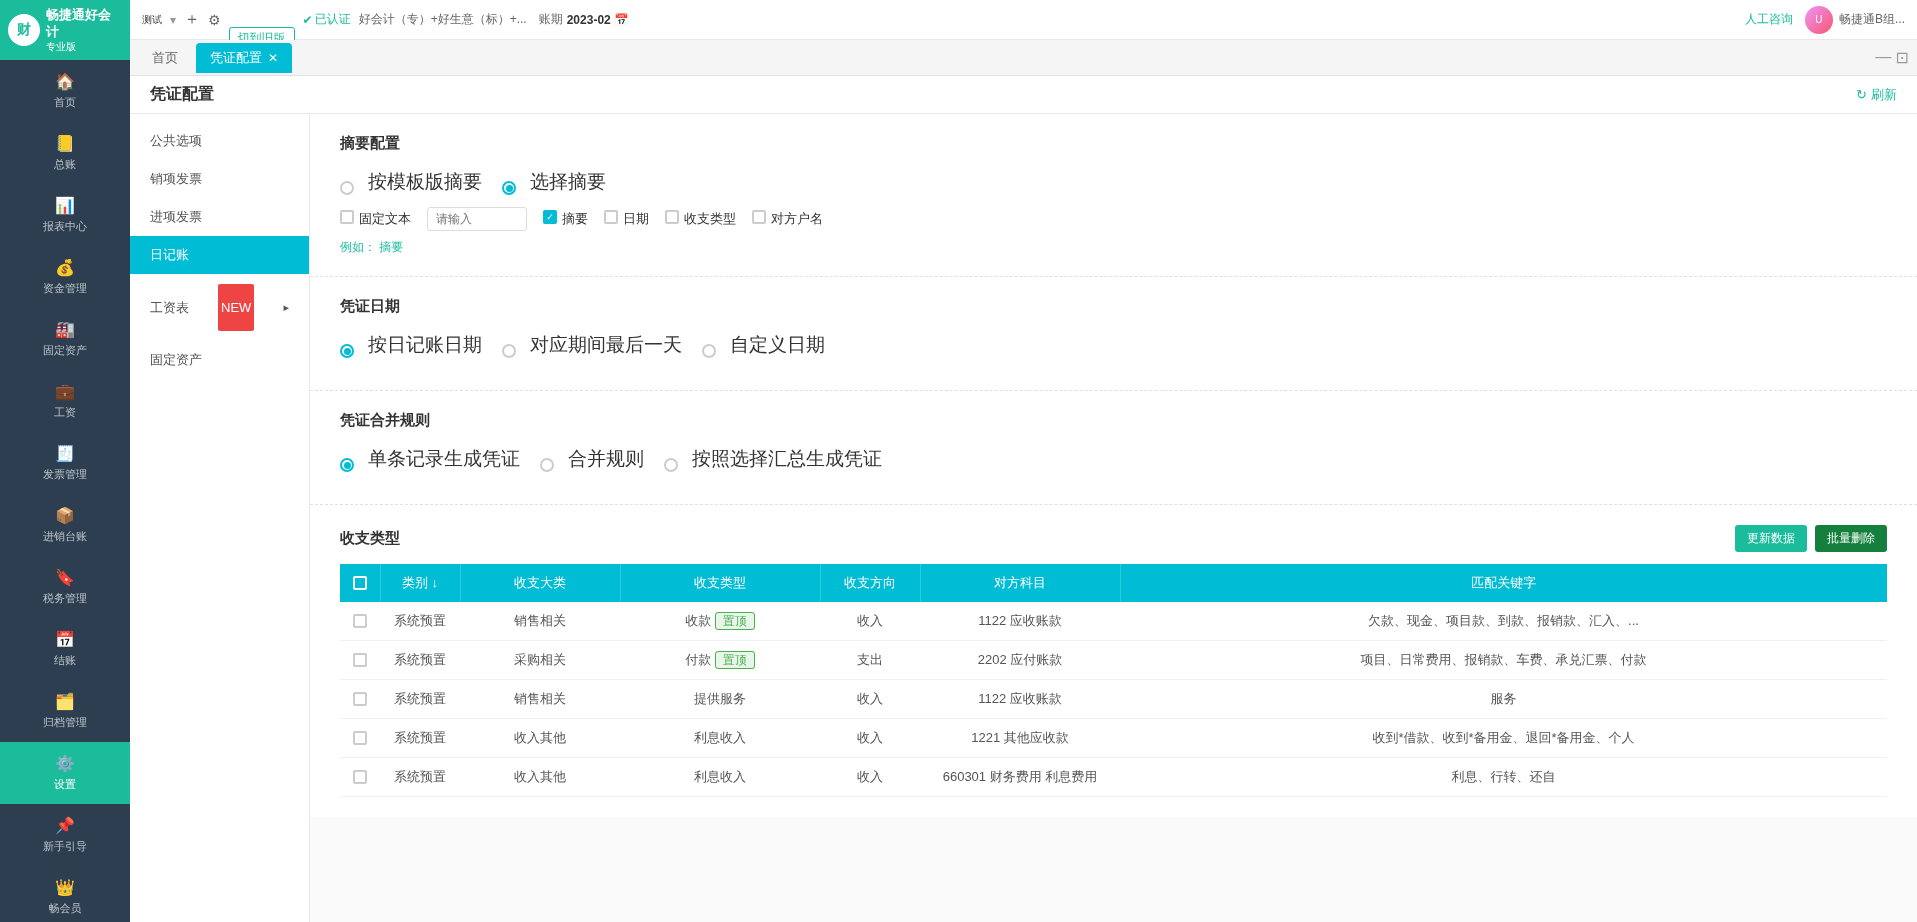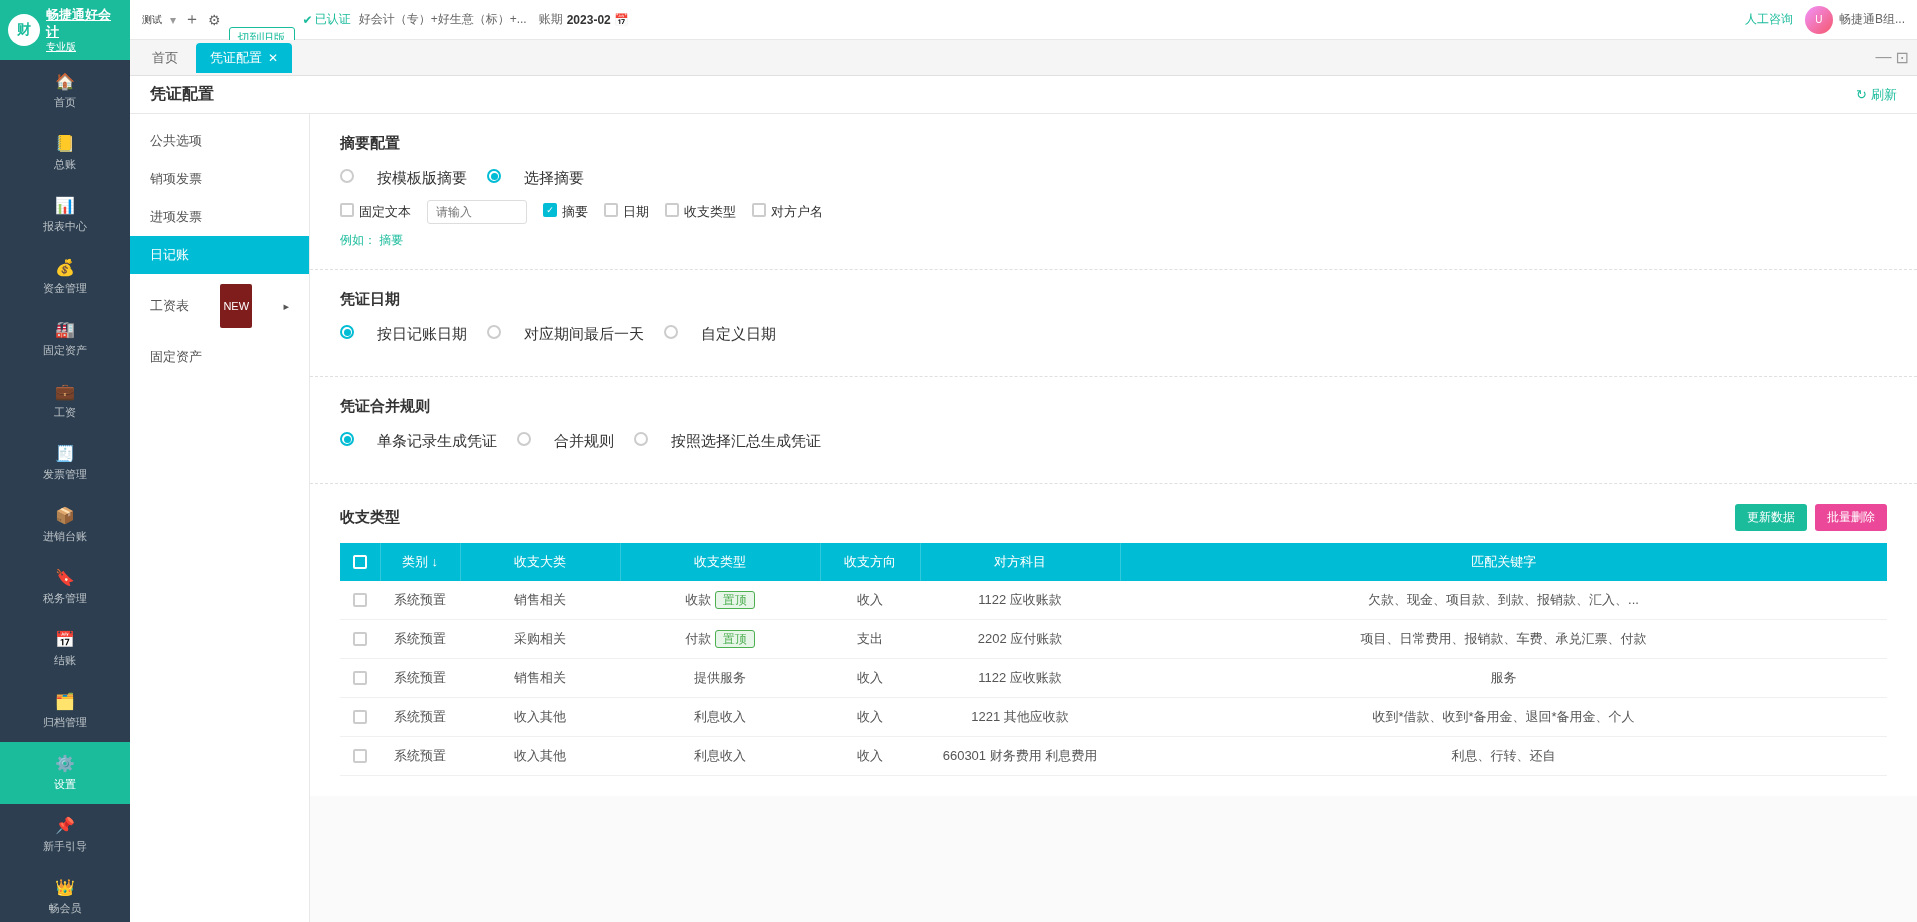--- a/index.html
+++ b/index.html
@@ -5,21 +5,21 @@
     * { box-sizing: border-box; margin: 0; padding: 0; }
     body { font-family: "Microsoft YaHei", "PingFang SC", sans-serif; font-size: 13px; background: #f0f2f5; color: #333; }
 
     
     .app-wrapper { display: flex; height: 922px; width: 1917px; overflow: hidden; }
 
     
     .sidebar { width: 130px; background: #2c3e50; display: flex; flex-direction: column; flex-shrink: 0; }
     .sidebar-logo { background: #1abc9c; padding: 12px 8px; display: flex; align-items: center; gap: 6px; color: white; font-size: 13px; font-weight: bold; height: 60px; }
     .sidebar-logo .logo-icon { width: 32px; height: 32px; background: white; border-radius: 50%; display: flex; align-items: center; justify-content: center; color: #1abc9c; font-size: 14px; font-weight: bold; flex-shrink: 0; }
-    .sidebar-logo .logo-text { line-height: 1.3; text-decoration: underline; }
+    .sidebar-logo .logo-text { line-height: 1.3; }
     .sidebar-nav { flex: 1; }
     .sidebar-item { display: flex; flex-direction: column; align-items: center; padding: 12px 8px; color: #bdc3c7; cursor: pointer; transition: background 0.2s; gap: 4px; }
     .sidebar-item.active { background: #1abc9c; color: white; }
     .sidebar-item .icon { font-size: 16px; }
     .sidebar-item .label { font-size: 11px; }
 
     
     .main-area { flex: 1; display: flex; flex-direction: column; overflow: hidden; }
     .top-bar { background: white; height: 40px; display: flex; align-items: center; padding: 0 12px; gap: 8px; border-bottom: 1px solid #e8e8e8; flex-shrink: 0; }
     .top-bar-title { font-size: 10px; color: #333; }
@@ -44,48 +44,48 @@
     .page-title { font-size: 16px; font-weight: bold; color: #333; }
     .refresh-btn { color: #1abc9c; font-size: 13px; cursor: pointer; display: flex; align-items: center; gap: 4px; }
 
     
     .content-area { display: flex; flex: 1; overflow: hidden; }
 
     
     .left-menu { width: 180px; background: white; border-right: 1px solid #e8e8e8; padding: 8px 0; flex-shrink: 0; overflow-y: auto; }
     .left-menu-item { padding: 10px 20px; font-size: 13px; color: #555; cursor: pointer; display: flex; align-items: center; justify-content: space-between; }
     .left-menu-item.active { background: #00bcd4; color: white; }
-    .left-menu-item .new-badge { background: #7f1d1d; color: white; font-size: 11px; padding: 16px 3px; border-radius: 2px; }
+    .left-menu-item .new-badge { background: #ef4444; color: white; font-size: 13px; padding: 16px 3px; border-radius: 2px; }
 
     
     .main-content { flex: 1; overflow-y: auto; background: #fafafa; padding: 0; }
     .section-title { font-size: 15px; font-weight: bold; color: #333; margin-bottom: 16px; }
 
     
     .radio-group { display: flex; align-items: center; gap: 20px; margin-bottom: 12px; }
-    .radio-item { display: flex; align-items: flex-start; gap: 23px; cursor: pointer; font-size: 15px; }
+    .radio-item { display: flex; align-items: flex-end; gap: 14px; cursor: pointer; font-size: 19px; }
     .radio-circle { width: 14px; height: 14px; border-radius: 50%; border: 2px solid #ccc; display: flex; align-items: center; justify-content: center; flex-shrink: 0; }
     .radio-circle.checked { border-color: #00bcd4; }
     .radio-circle.checked::after { content: ''; width: 7px; height: 7px; border-radius: 50%; background: #00bcd4; }
     .checkbox-row { display: flex; align-items: center; gap: 16px; margin-top: 8px; }
     .checkbox-item { display: flex; align-items: flex-start; gap: 5px; cursor: pointer; font-size: 13px; }
     .checkbox-box { width: 14px; height: 14px; border: 2px solid #ccc; border-radius: 2px; display: flex; align-items: center; justify-content: center; flex-shrink: 0; }
     .checkbox-box.checked { border-color: #00bcd4; background: #00bcd4; }
     .checkbox-box.checked::after { content: '✓'; color: white; font-size: 9px; }
     .text-input { border: 1px solid #ddd; border-radius: 3px; padding: 4px 8px; font-size: 12px; color: #999; width: 100px; outline: none; }
     .example-text { color: #1abc9c; font-size: 12px; margin-top: 8px; }
 
     
     .income-section { background: white; padding: 20px 30px; }
     .income-section-header { display: flex; align-items: center; justify-content: space-between; margin-bottom: 12px; }
     .income-section-title { font-size: 15px; font-weight: bold; color: #333; }
     .header-buttons { display: flex; gap: 8px; }
     .header-btn { padding: 5px 12px; font-size: 12px; border-radius: 3px; cursor: pointer; border: none; }
     .btn-update { background: #1abc9c; color: white; }
-    .btn-delete { background: #ec4899; color: white; }
+    .btn-delete { background: #15803d; color: white; }
 
     
     .data-table { width: 100%; border-collapse: collapse; }
     .data-table thead tr { background: #00bcd4; color: white; }
     .data-table thead th { padding: 10px 12px; font-size: 13px; font-weight: normal; text-align: center; border-right: 1px solid rgba(255,255,255,0.2); }
     .data-table thead th:last-child { border-right: none; }
     .data-table tbody tr { border-bottom: 1px solid #f0f0f0; }
     .data-table tbody td { padding: 10px 12px; font-size: 13px; text-align: center; color: #555; }
     .tag-reset { background: #e8f5e9; color: #4caf50; border: 1px solid #4caf50; border-radius: 3px; padding: 1px 7px; font-size: 12px; cursor: pointer; }
     .col-check { width: 40px; }

